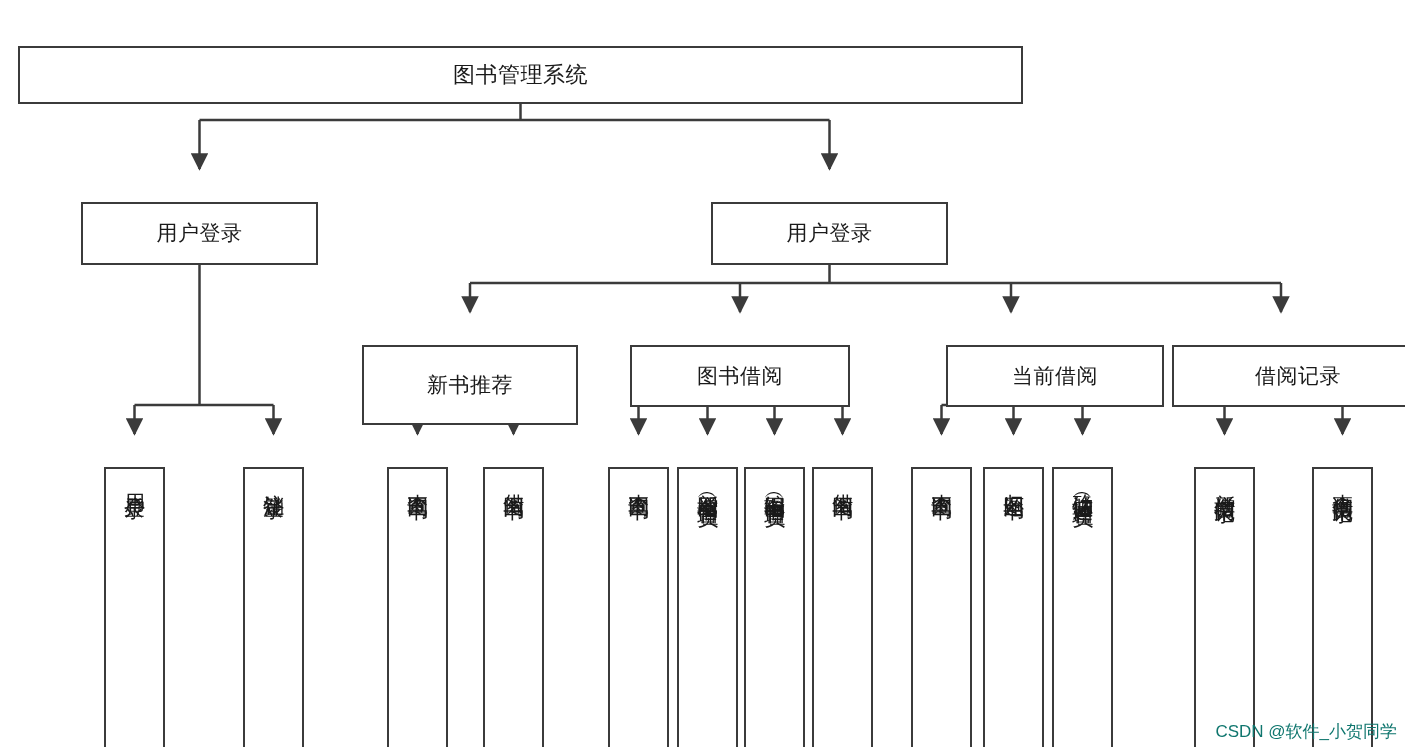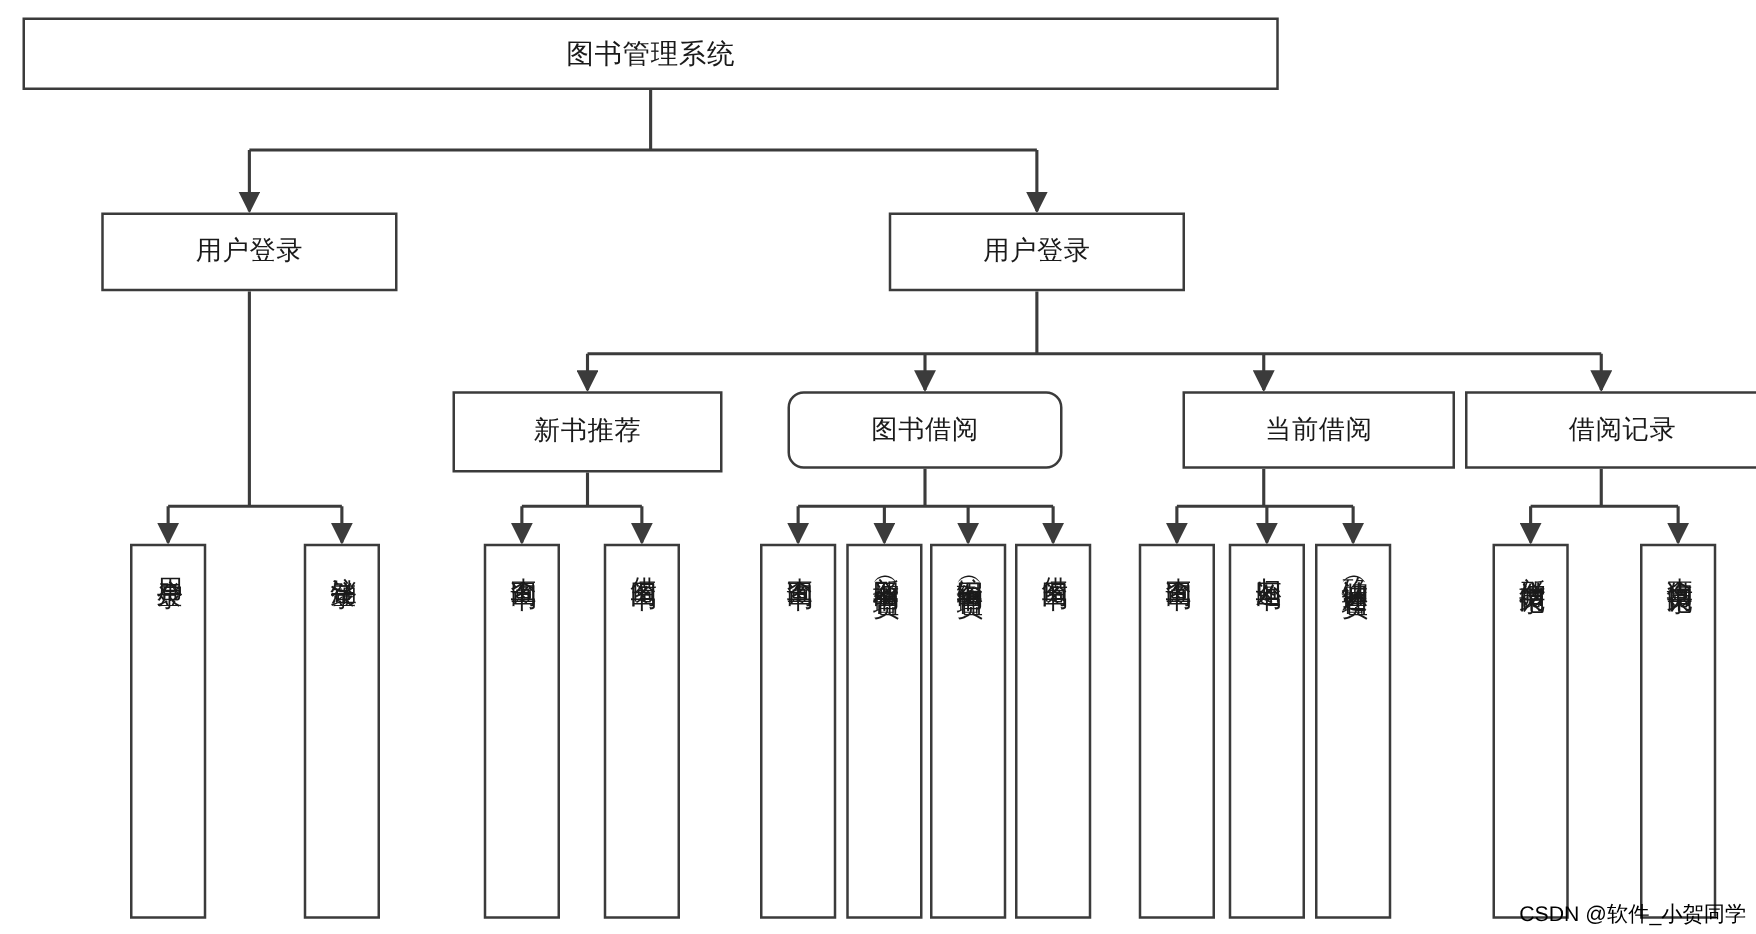--- a/index.html
+++ b/index.html
@@ -29,20 +29,21 @@
   .node {
     position: absolute;
     box-sizing: border-box;
     border: 2.5px solid #3b3b3b;
     background: #ffffff;
     display: flex;
     align-items: center;
     justify-content: center;
     color: #1a1a1a;
     z-index: 2;
+    margin-top: 32px;
   }
   .node .label {
     display: block;
     text-align: center;
     line-height: 1.18;
     letter-spacing: 0.5px;
     white-space: nowrap;
   }
   
   .node.horiz .label {
@@ -63,21 +64,21 @@
     font-size: 21px;
     line-height: 1.08;
     letter-spacing: 2px;
     white-space: nowrap;
   }
   #watermark {
     position: absolute;
     right: 8px;
     bottom: 4px;
     font-size: 17px;
-    color: #000000;
+    color: #0f766e;
     z-index: 5;
     white-space: nowrap;
     font-family: "Liberation Sans", "DejaVu Sans", sans-serif;
   }
 </style>
 </head>
 <body>
 
 <div id="canvas">
 
@@ -127,24 +128,24 @@
   <div id="nodes">
       <div class="node horiz root" id="node-root" style="left: 18px; top: 14px; width: 1005px; height: 58px;">
         <span class="label">图书管理系统</span>
       </div>
       <div class="node horiz" id="node-user-login" style="left: 81px; top: 170px; width: 237px; height: 63px;">
         <span class="label">用户登录</span>
       </div>
       <div class="node horiz" id="node-book-manage" style="left: 711px; top: 170px; width: 237px; height: 63px;">
         <span class="label">用户登录</span>
       </div>
-      <div class="node horiz" id="node-new-book-rec" style="left: 362px; top: 313px; width: 216px; height: 65px;">
+      <div class="node horiz" id="node-new-book-rec" style="left: 362px; top: 313px; width: 216px; height: 80px;">
         <span class="label">新书推荐</span>
       </div>
-      <div class="node horiz" id="node-book-borrow" style="left: 630px; top: 313px; width: 220px; height: 62px; border-radius: 13px;">
+      <div class="node horiz" id="node-book-borrow" style="left: 630px; top: 313px; width: 220px; height: 62px;">
         <span class="label">图书借阅</span>
       </div>
       <div class="node horiz" id="node-current-borrow" style="left: 946px; top: 313px; width: 218px; height: 62px;">
         <span class="label">当前借阅</span>
       </div>
       <div class="node horiz" id="node-borrow-record" style="left: 1172px; top: 313px; width: 252px; height: 62px;">
         <span class="label">借阅记录</span>
       </div>
       <div class="node vert" id="node-leaf-user-login" style="left: 104px; top: 435px; width: 61px; height: 300px;">
         <span class="label">用户登录</span>

